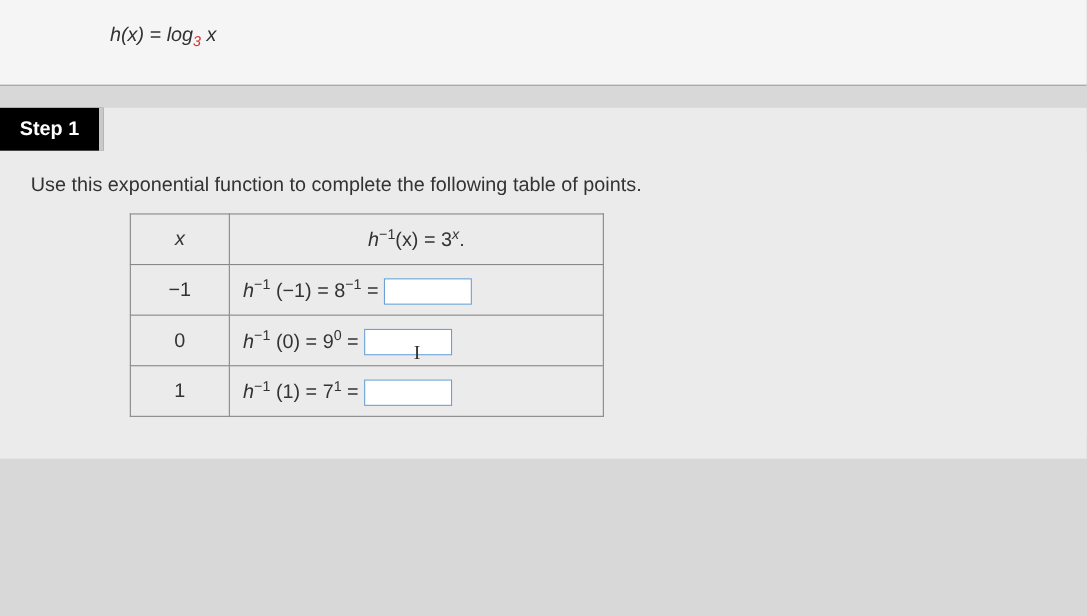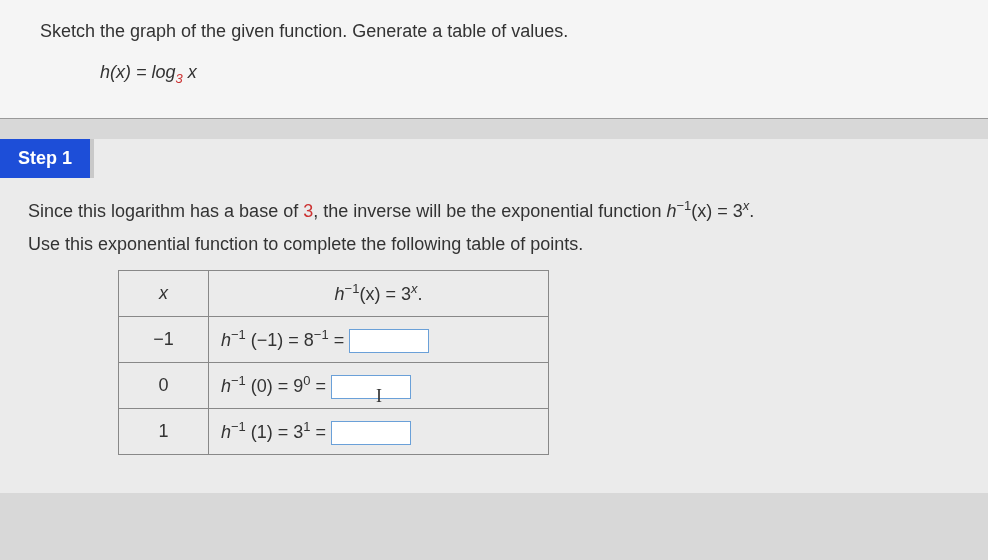--- a/index.html
+++ b/index.html
@@ -28,21 +28,21 @@
     .formula {
       padding-left: 60px;
       font-style: italic;
     }
     .step-container {
       background: #ebebeb;
       margin-top: 20px;
       padding-bottom: 20px;
     }
     .step-header {
-      background: #1d4ed8;
+      background: #000000;
       color: white;
       display: inline-block;
       padding: 6px 18px;
       font-weight: bold;
       border-right: 4px solid #d4d4d4;
       position: relative;
     }
     .step-header::after {
       content: '';
       position: absolute;
@@ -116,33 +116,29 @@
       border: 1px solid #6aa0d8;
       vertical-align: middle;
       position: relative;
     }
     .ital { font-style: italic; }
   </style>
 </head>
 <body>
 
 <div class="question-section">
-  <p class="question-text">Sketch the graph of the given function. Generate a table of values.</p>
   <p class="formula">
     <span class="ital">h(x) = log</span><span class="sub red">3</span><span class="ital"> x</span>
   </p>
 </div>
 
 <div class="step-container">
   <div class="step-header">Step 1</div>
 
   <div class="step-body">
-    <p>
-      <span>Since this logarithm has a base of </span><span class="red">3</span><span>, the inverse will be the exponential function </span><span class="ital">h</span><span class="sup">−1</span><span>(x) = 3</span><span class="sup ital">x</span><span>.</span>
-    </p>
     <p>Use this exponential function to complete the following table of points.</p>
 
     <div class="table-wrap">
       <table>
         <tbody>
             <tr>
           <td class="xcol ital">x</td>
           <td class="vcol" style="text-align:center;">
             <span class="ital">h</span><span class="sup">−1</span><span>(x) = 3</span><span class="sup ital">x</span><span>.</span>
           </td>
@@ -162,21 +158,21 @@
           <td class="vcol" style="position:relative;">
             <span class="ital">h</span><span class="sup">−1</span><span> (0) = 9</span><span class="sup">0</span><span> = </span>
             <span class="input-box"></span>
             <span style="position:relative; left:-40px; top:10px; font-family:serif;">I</span>
           </td>
         </tr>
 
         <tr>
           <td class="xcol">1</td>
           <td class="vcol">
-            <span class="ital">h</span><span class="sup">−1</span><span> (1) = 3</span><span class="sup">1</span><span> = </span>
+            <span class="ital">h</span><span class="sup">−1</span><span> (1) = 7</span><span class="sup">1</span><span> = </span>
             <span class="input-box"></span>
           </td>
         </tr>
       </tbody>
         </table>
     </div>
   </div>
 </div>
 
 </body></html>

